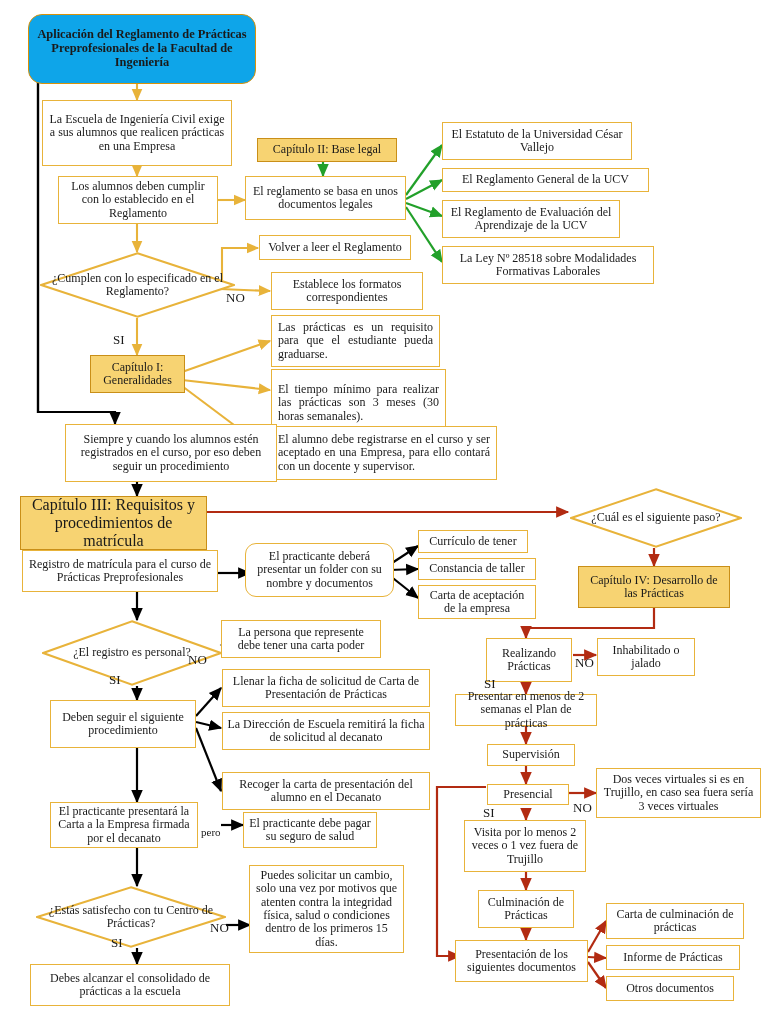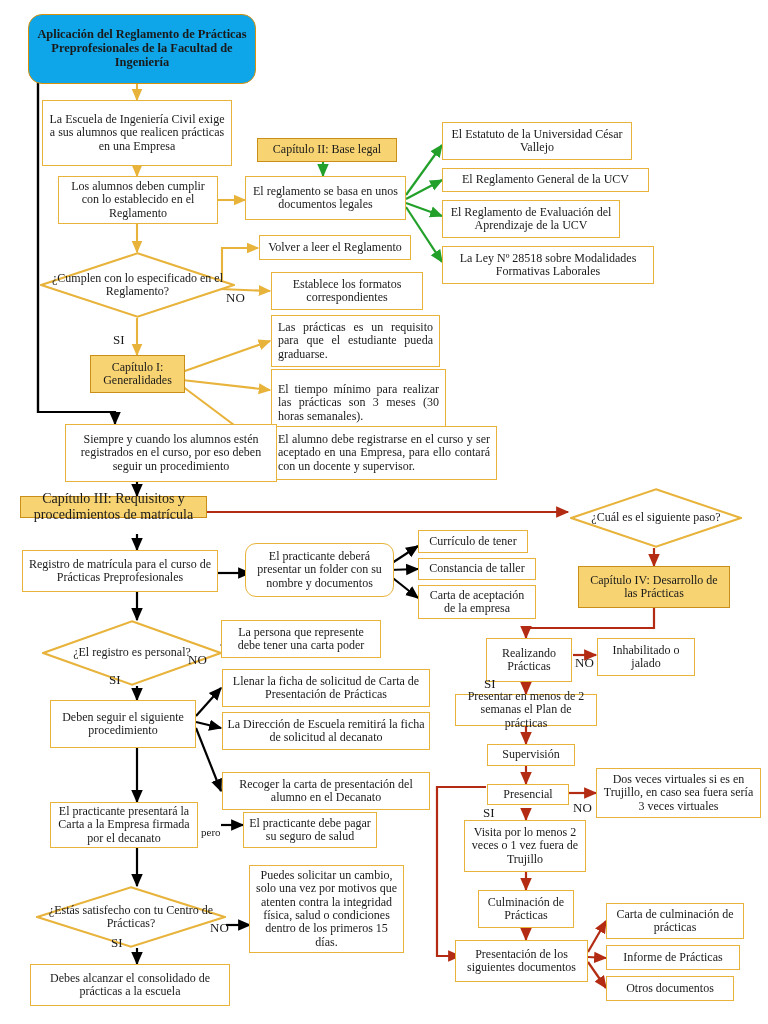--- a/index.html
+++ b/index.html
@@ -172,21 +172,21 @@
     <span>El tiempo mínimo para realizar las prácticas son 3 meses (30 horas semanales).</span>
   </div>
   <div class="node just" style="left:271px;top:426px;width:226px;height:54px;font-size:12px;">
     <span>El alumno debe registrarse en el curso y ser aceptado en una Empresa, para ello contará con un docente y supervisor.</span>
   </div>
 
   <div class="node" style="left:25px;top:424px;width:212px;height:58px;font-size:12px;margin-left:40px;">
     <span>Siempre y cuando los alumnos estén registrados en el curso, por eso deben seguir un procedimiento</span>
   </div>
 
-  <div class="node chapter" style="left:20px;top:496px;width:187px;height:22px;font-size:14px;">
+  <div class="node chapter" style="left:20px;top:496px;width:187px;height:54px;font-size:16px;">
     <span>Capítulo III: Requisitos y procedimientos de matrícula</span>
   </div>
 
   <div class="node" style="left:22px;top:550px;width:196px;height:42px;font-size:12px;">
     <span>Registro de matrícula para el curso de Prácticas Preprofesionales</span>
   </div>
 
   <div class="node" style="left:245px;top:543px;width:149px;height:54px;font-size:12px;border-radius:11px;">
     <span>El practicante deberá presentar un folder con su nombre y documentos</span>
   </div>

